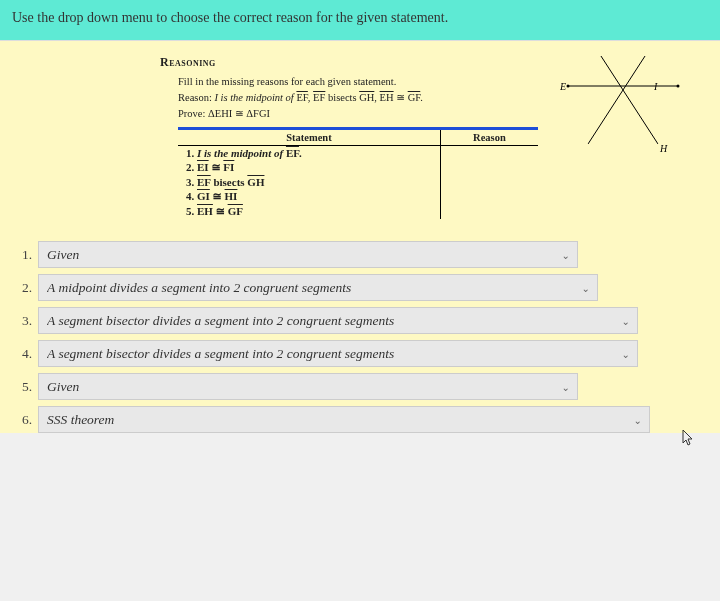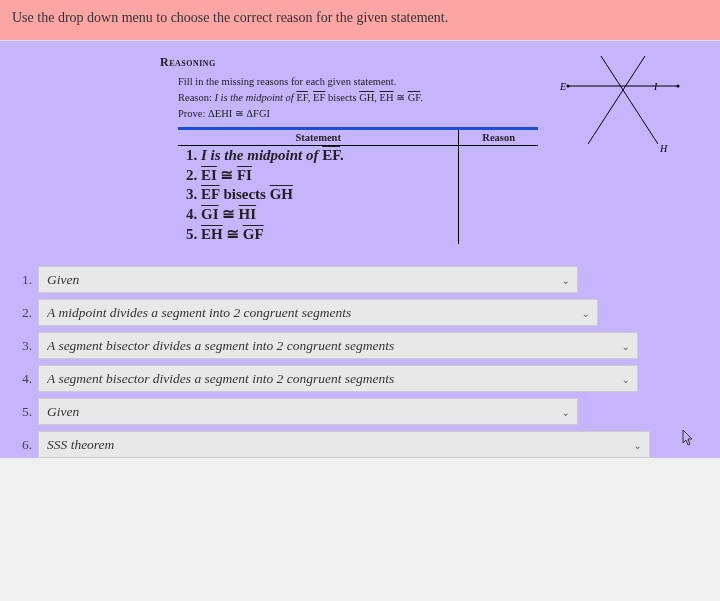--- a/index.html
+++ b/index.html
@@ -5,30 +5,30 @@
   * { box-sizing: border-box; margin: 0; padding: 0; }
   body {
     font-family: Georgia, 'Times New Roman', serif;
     background: #f0f0f0;
     width: 720px;
     height: 601px;
     overflow: hidden;
     position: relative;
   }
   .header-area {
-    background: #fca5a5;
+    background: #5eead4;
     padding: 10px 12px 14px 12px;
     border-bottom: 1px solid #ddd;
   }
   .instruction {
     font-size: 14px;
     color: #333;
   }
   .content-wrap {
-    background: #c4b5fd;
+    background: #fef9c3;
     padding: 14px 0 0 0;
   }
   .reasoning-block {
     margin-left: 160px;
     width: 400px;
     font-size: 11px;
     color: #222;
     position: relative;
   }
   .reasoning-title {
@@ -51,21 +51,21 @@
     width: 360px;
   }
   .proof-table th {
     font-weight: bold;
     text-align: center;
     padding: 2px 8px;
     font-size: 10.5px;
   }
   .proof-table td {
     padding: 1px 8px;
-    font-size: 15px;
+    font-size: 11px;
     vertical-align: top;
     font-weight: bold;
   }
   .hr-top { border-top: 3px solid #1d4ed8; }
   .hr-bottom { border-bottom: 1px solid #000; }
   .col-divider { border-left: 1px solid #000; }
   .diagram {
     position: absolute;
     right: 30px;
     top: 56px;

